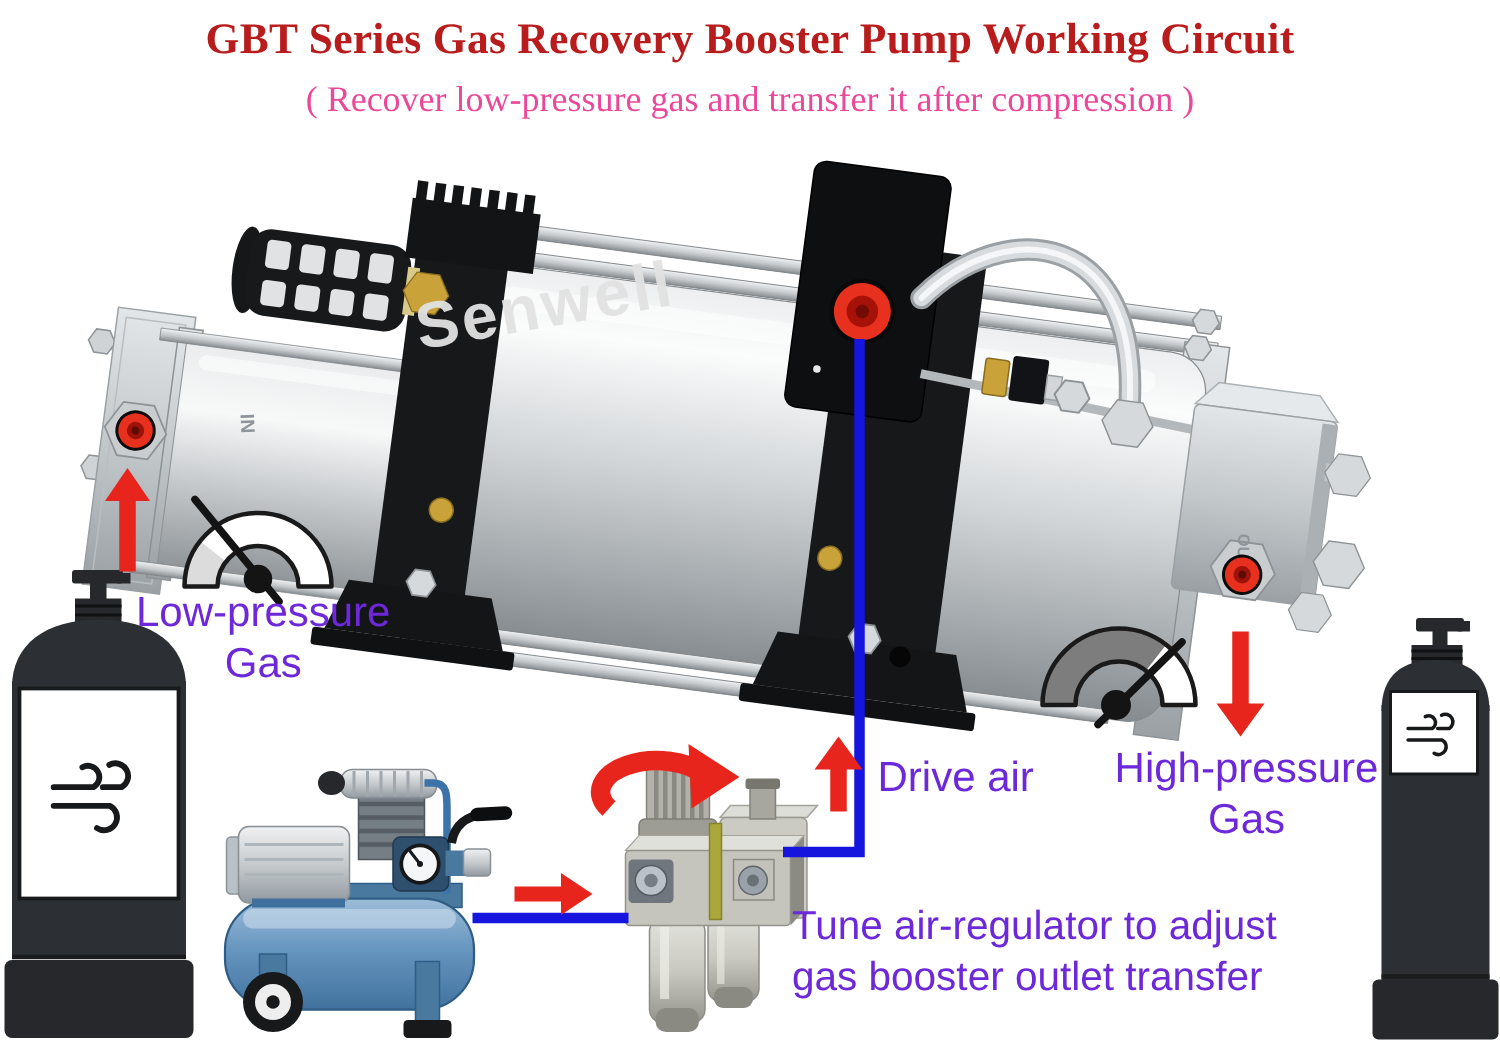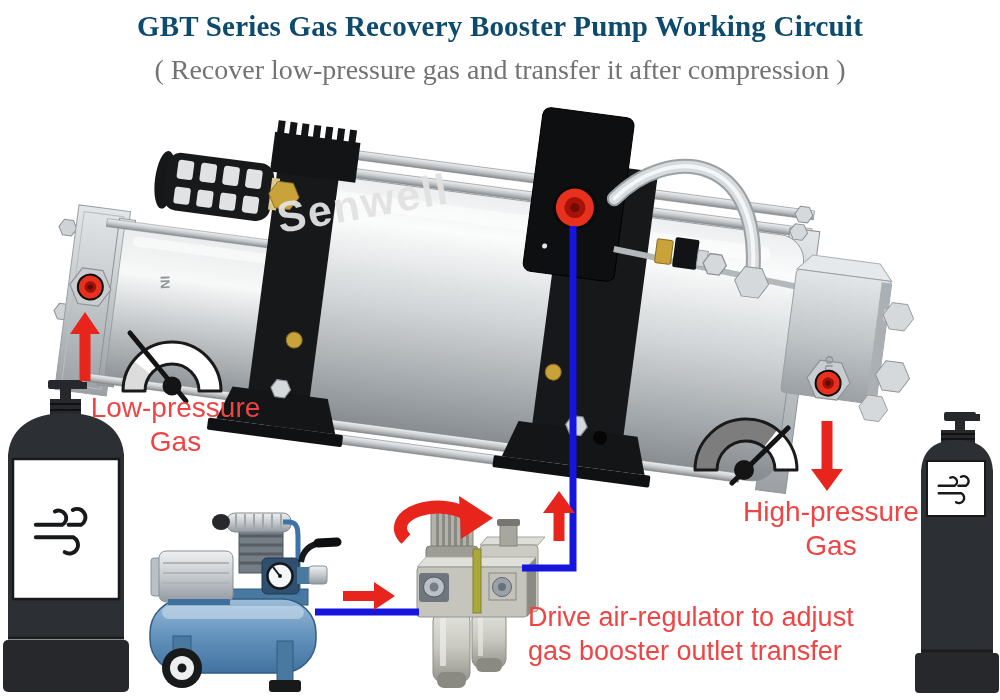--- a/index.html
+++ b/index.html
@@ -1,23 +1,23 @@
 <!DOCTYPE html>
 <html><head>
 <meta charset="utf-8">
 <style>
   html,body{margin:0;padding:0;background:#fff;}
   .stage{position:relative;width:1000px;height:700px;background:#ffffff;overflow:hidden;
          font-family:"Liberation Sans","DejaVu Sans",sans-serif;}
   .title{position:absolute;left:0;top:10px;width:1000px;text-align:center;
          font-family:"Liberation Serif","DejaVu Serif",serif;font-weight:bold;
-         font-size:29px;color:#0c4a6e;letter-spacing:.2px;}
+         font-size:29px;color:#b91c1c;letter-spacing:.2px;}
   .subtitle{position:absolute;left:0;top:54px;width:1000px;text-align:center;
-         font-family:"Liberation Serif","DejaVu Serif",serif;font-size:28px;color:#737373;}
-  .lbl{position:absolute;color:#ef4444;font-size:28px;line-height:34px;}
+         font-family:"Liberation Serif","DejaVu Serif",serif;font-size:24px;color:#ec4899;}
+  .lbl{position:absolute;color:#6d28d9;font-size:28px;line-height:34px;}
   .lbl.center{text-align:center;}
   #lbl-low{left:68px;top:391px;width:215px;}
   #lbl-drive{left:585px;top:501px;}
   #lbl-high{left:726px;top:495px;width:210px;}
   #lbl-note{left:528px;top:600px;font-size:27px;line-height:34px;}
   svg{position:absolute;left:0;top:0;}
 </style>
 </head>
 <body>
 
@@ -343,23 +343,24 @@
 </svg>
 
   <div class="title">GBT Series Gas Recovery Booster Pump Working Circuit</div>
   <div class="subtitle">( Recover low-pressure gas and transfer it after compression )</div>
 
   <div class="lbl center" id="lbl-low">
     <div>Low-pressure</div>
     <div>Gas</div>
   </div>
 
+  <div class="lbl" id="lbl-drive">Drive air</div>
 
   <div class="lbl center" id="lbl-high">
     <div>High-pressure</div>
     <div>Gas</div>
   </div>
 
   <div class="lbl" id="lbl-note">
-    <div>Drive air-regulator to adjust</div>
+    <div>Tune air-regulator to adjust</div>
     <div>gas booster outlet transfer</div>
   </div>
 </div>
 
 </body></html>

